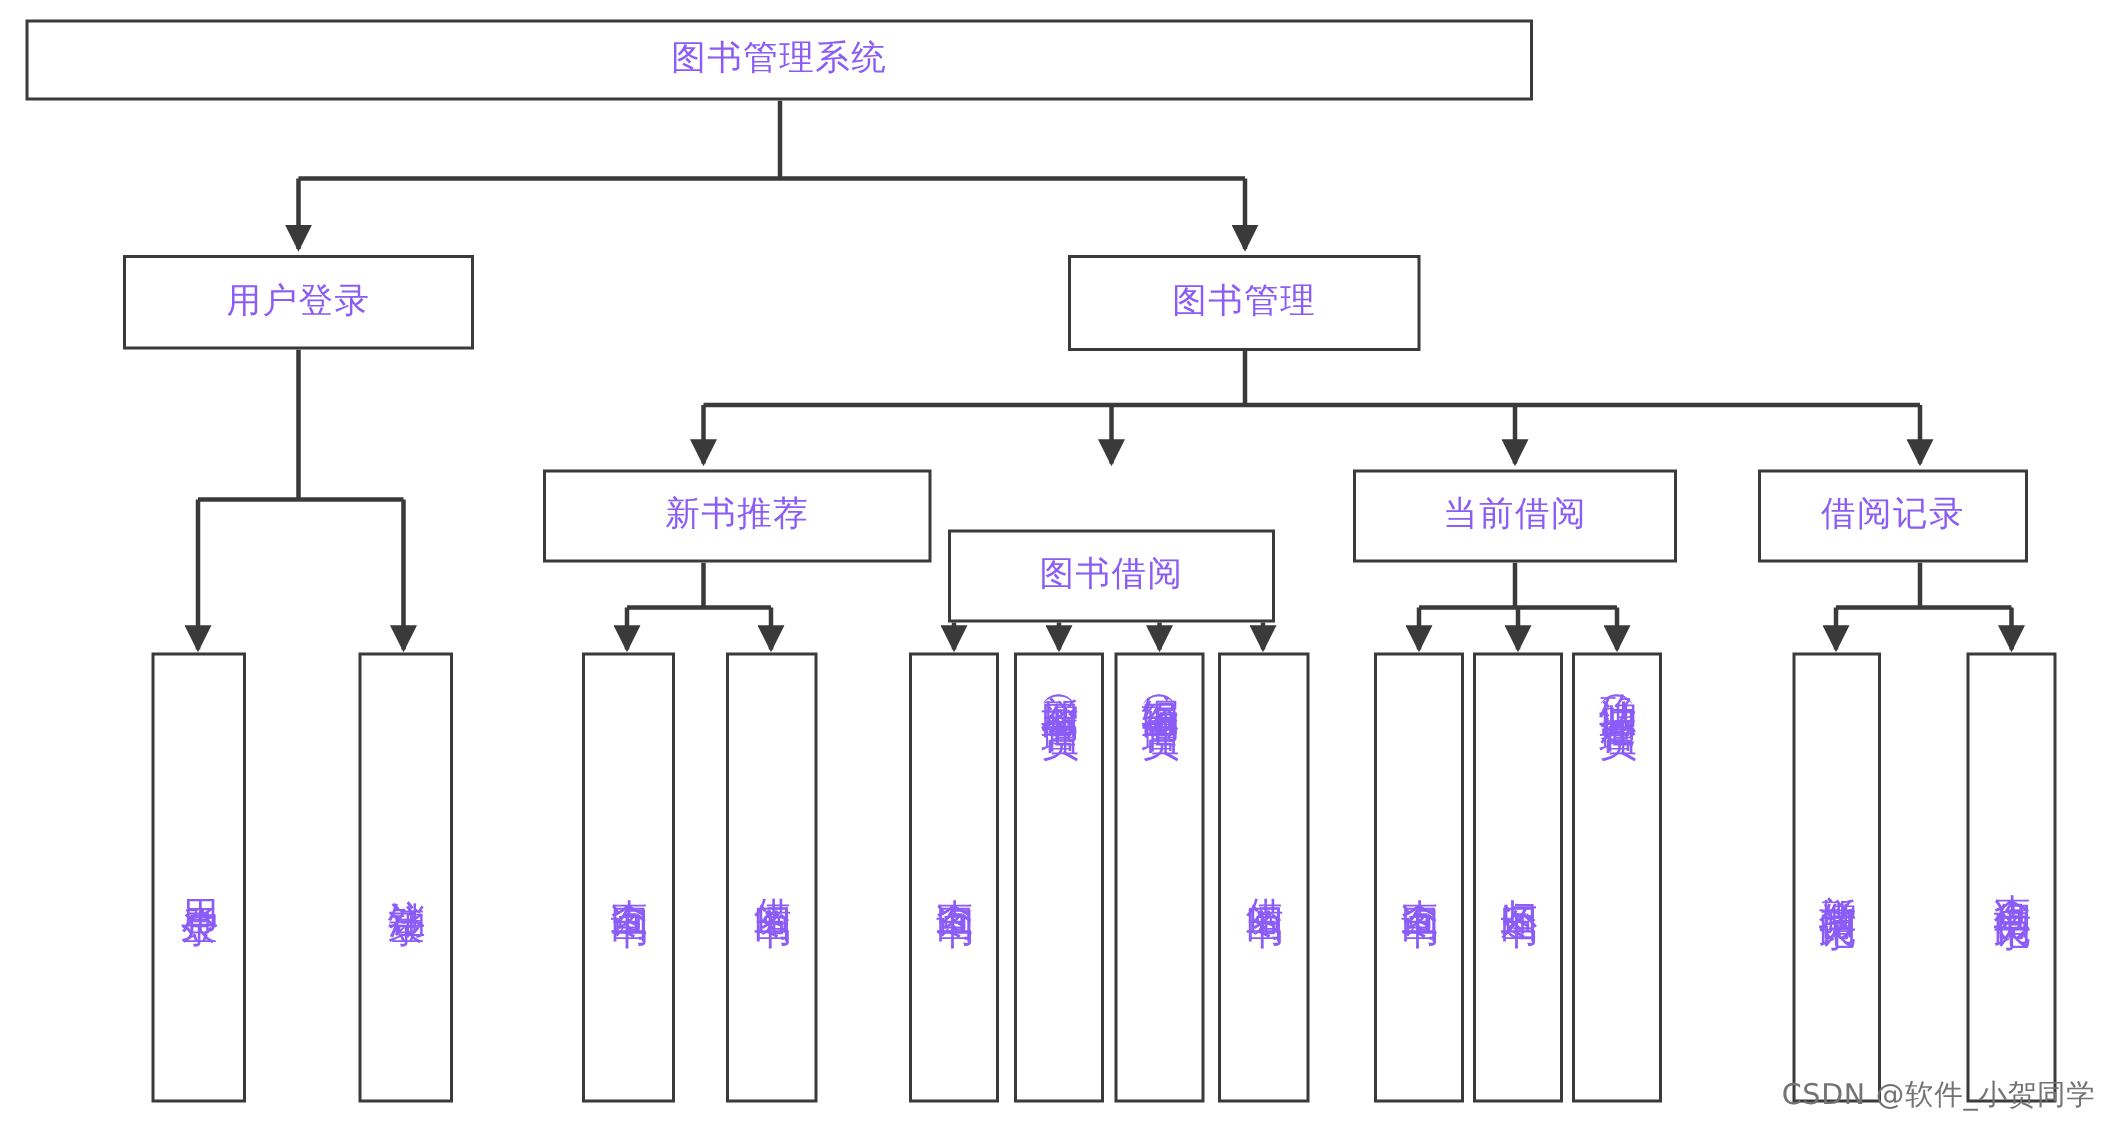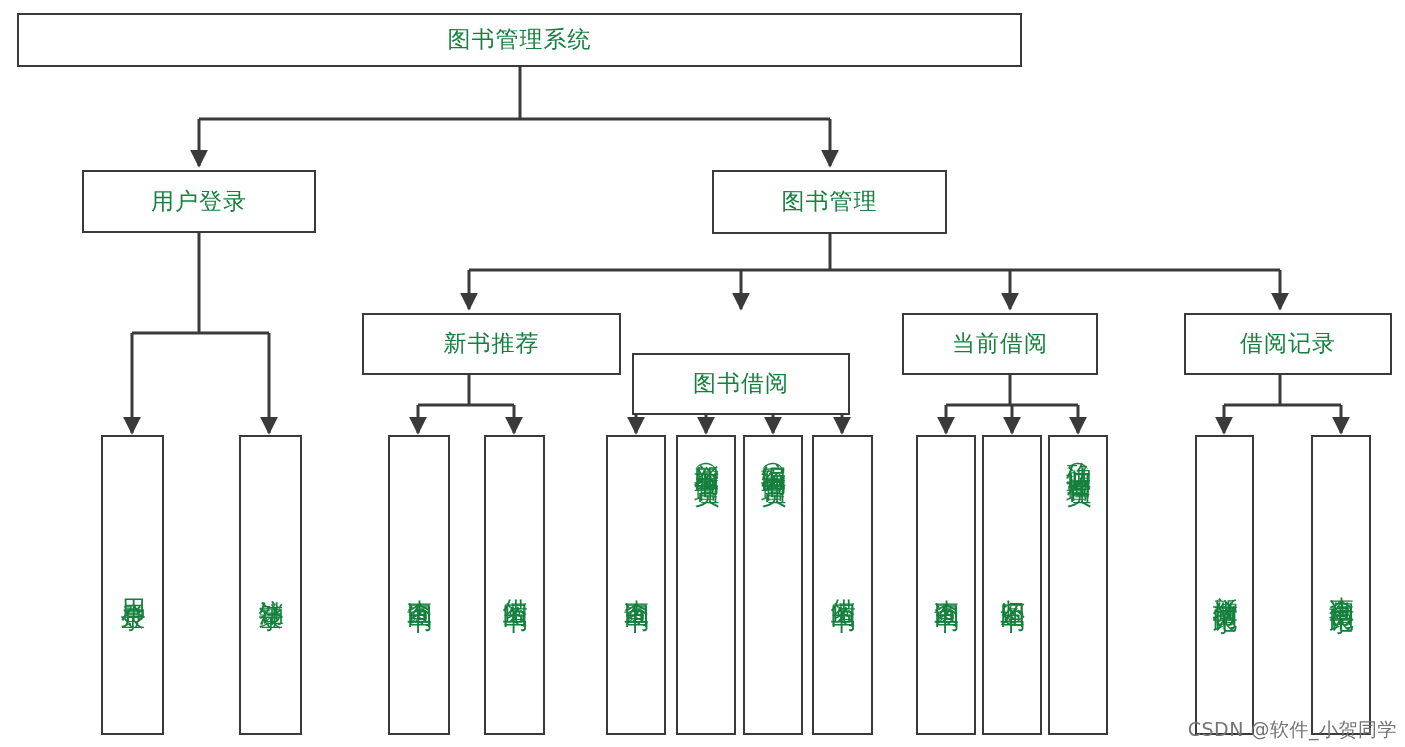--- a/index.html
+++ b/index.html
@@ -19,21 +19,21 @@
     left:0; top:0;
     width:1405px;
     height:747px;
     pointer-events:none;
   }
   .node{
     position:absolute;
     box-sizing:border-box;
     border:2px solid #3a3a3a;
     background:#ffffff;
-    color:#15803d;
+    color:#8b5cf6;
     display:flex;
     align-items:center;
     justify-content:center;
     text-align:center;
   }
   .node.h{
     font-size:23px;
     line-height:1.2;
     letter-spacing:1px;
   }
@@ -129,24 +129,24 @@
   <div class="node h" style="left:712px; top:170px; width:235px; height:64px;">
     <span>图书管理</span>
   </div>
 
   <div class="node h" style="left:362px; top:313px; width:259px; height:62px;">
     <span>新书推荐</span>
   </div>
   <div class="node h" style="left:632px; top:313px; width:218px; height:62px;margin-top:40px;">
     <span>图书借阅</span>
   </div>
-  <div class="node h" style="left:902px; top:313px; width:196px; height:62px;">
+  <div class="node h" style="left:902px; top:313px; width:216px; height:62px;">
     <span>当前借阅</span>
   </div>
-  <div class="node h" style="left:1172px; top:313px; width:208px; height:62px;margin-left:12px;">
+  <div class="node h" style="left:1172px; top:313px; width:180px; height:62px;">
     <span>借阅记录</span>
   </div>
 
   <div class="node v" style="left:101px; top:435px; width:63px; height:300px;">
     <span>用户登录</span>
   </div>
   <div class="node v" style="left:239px; top:435px; width:63px; height:300px;">
     <span>注销登录</span>
   </div>
 

